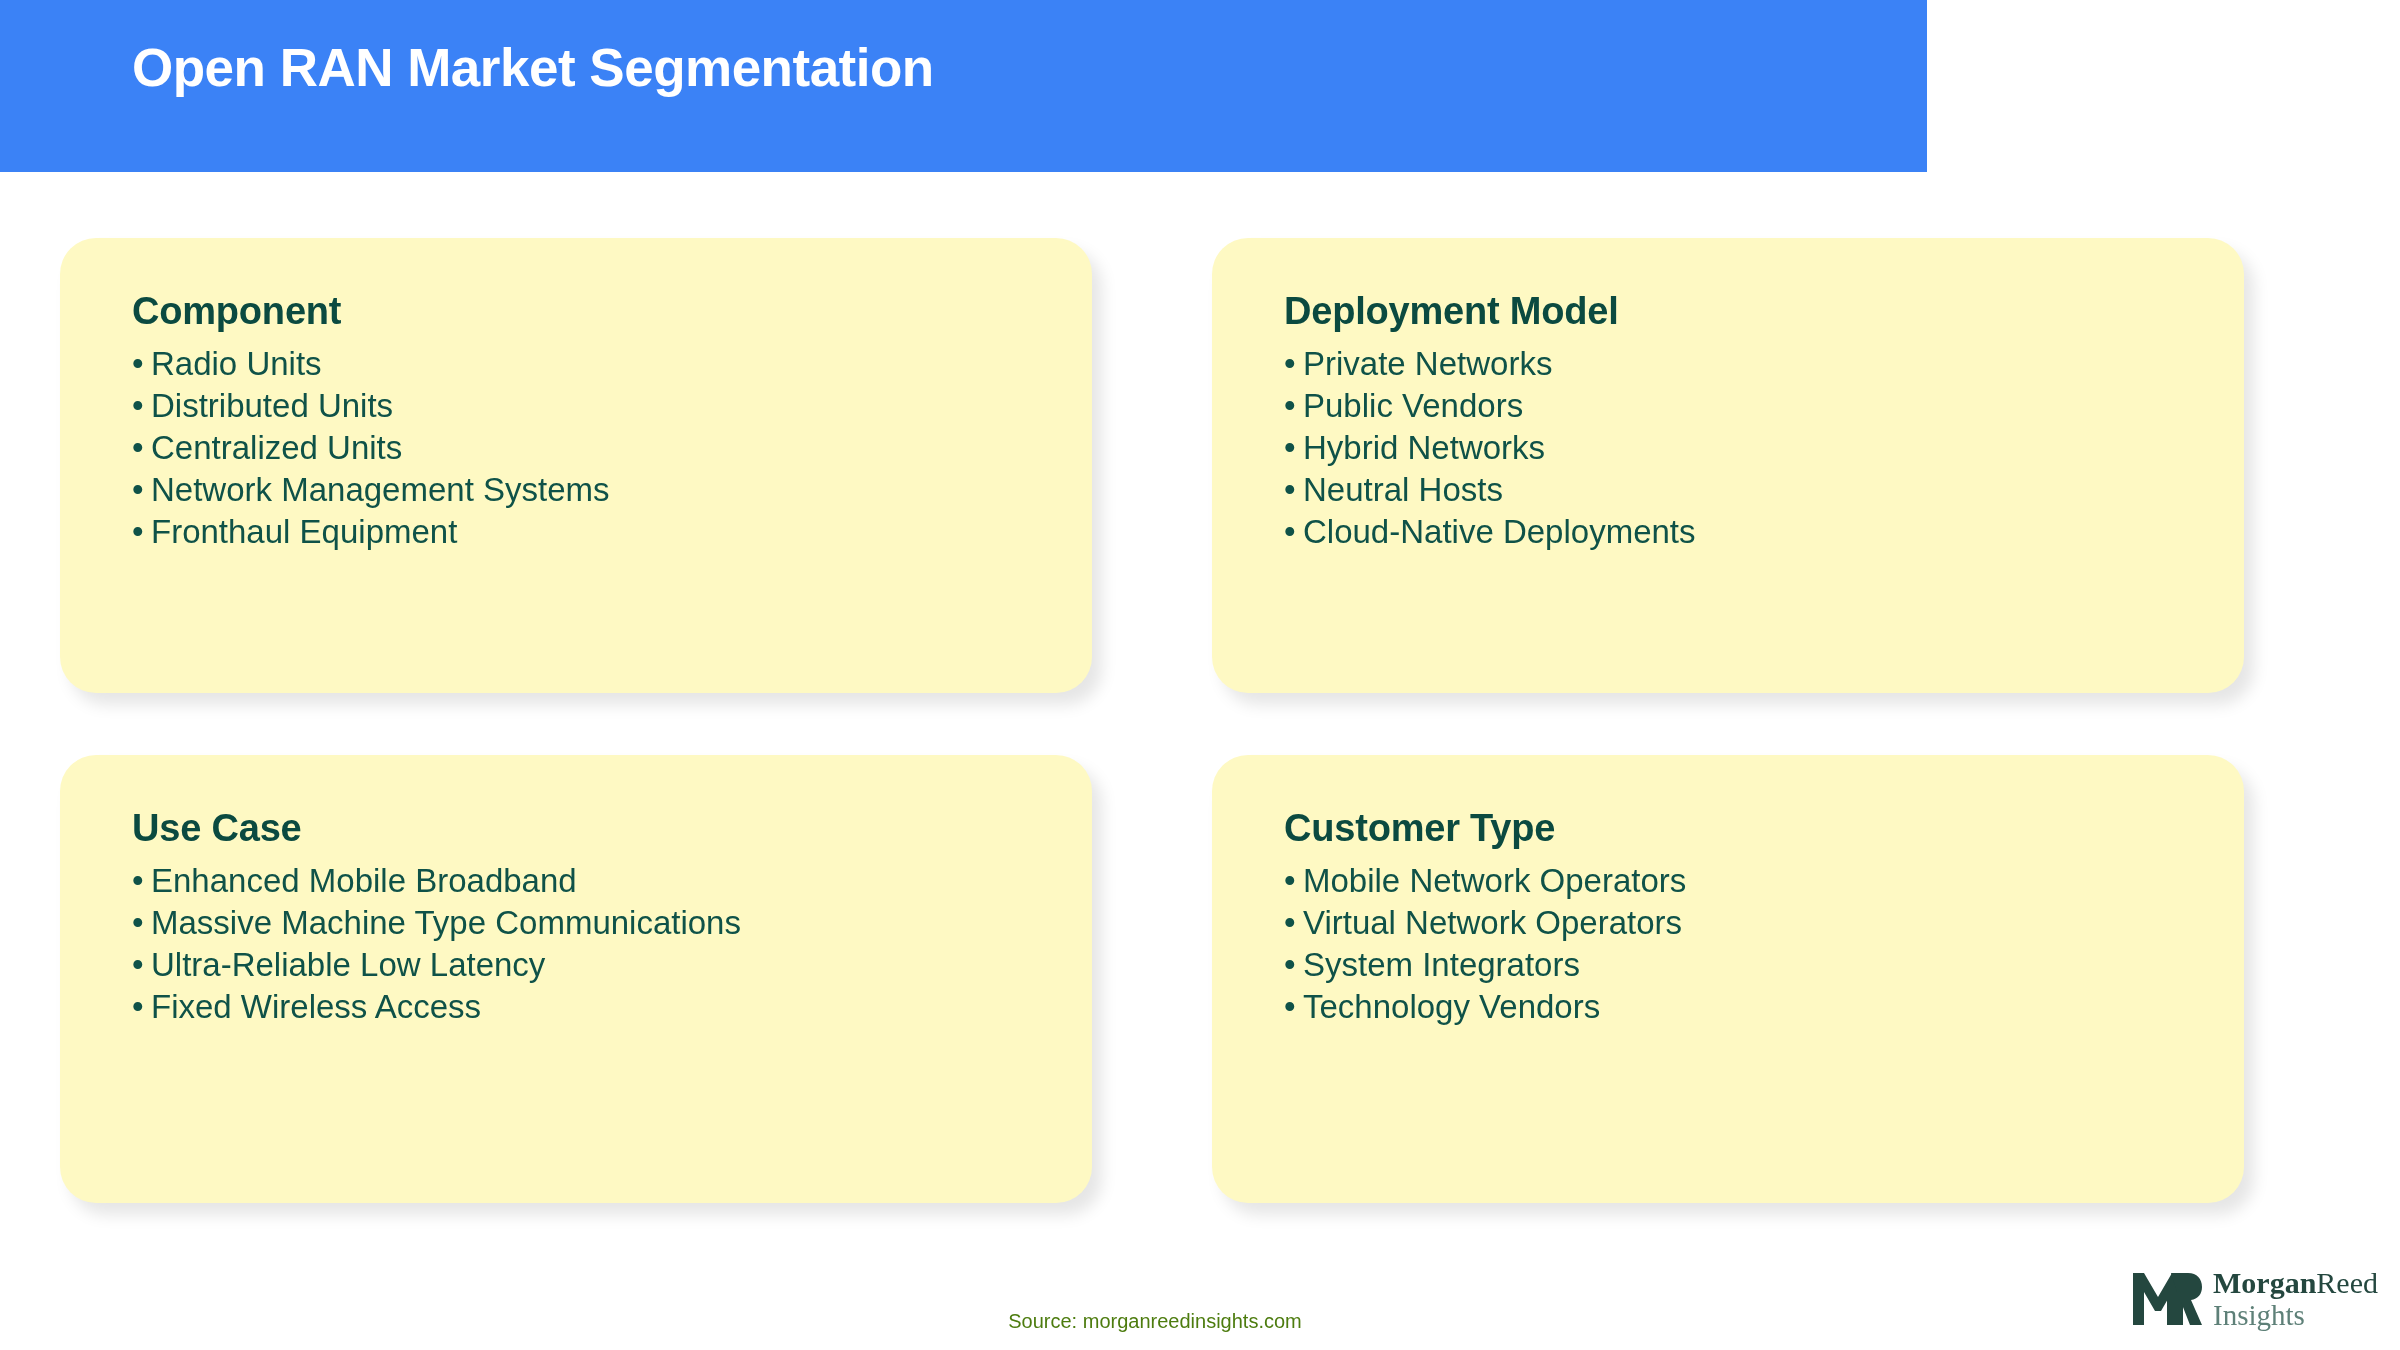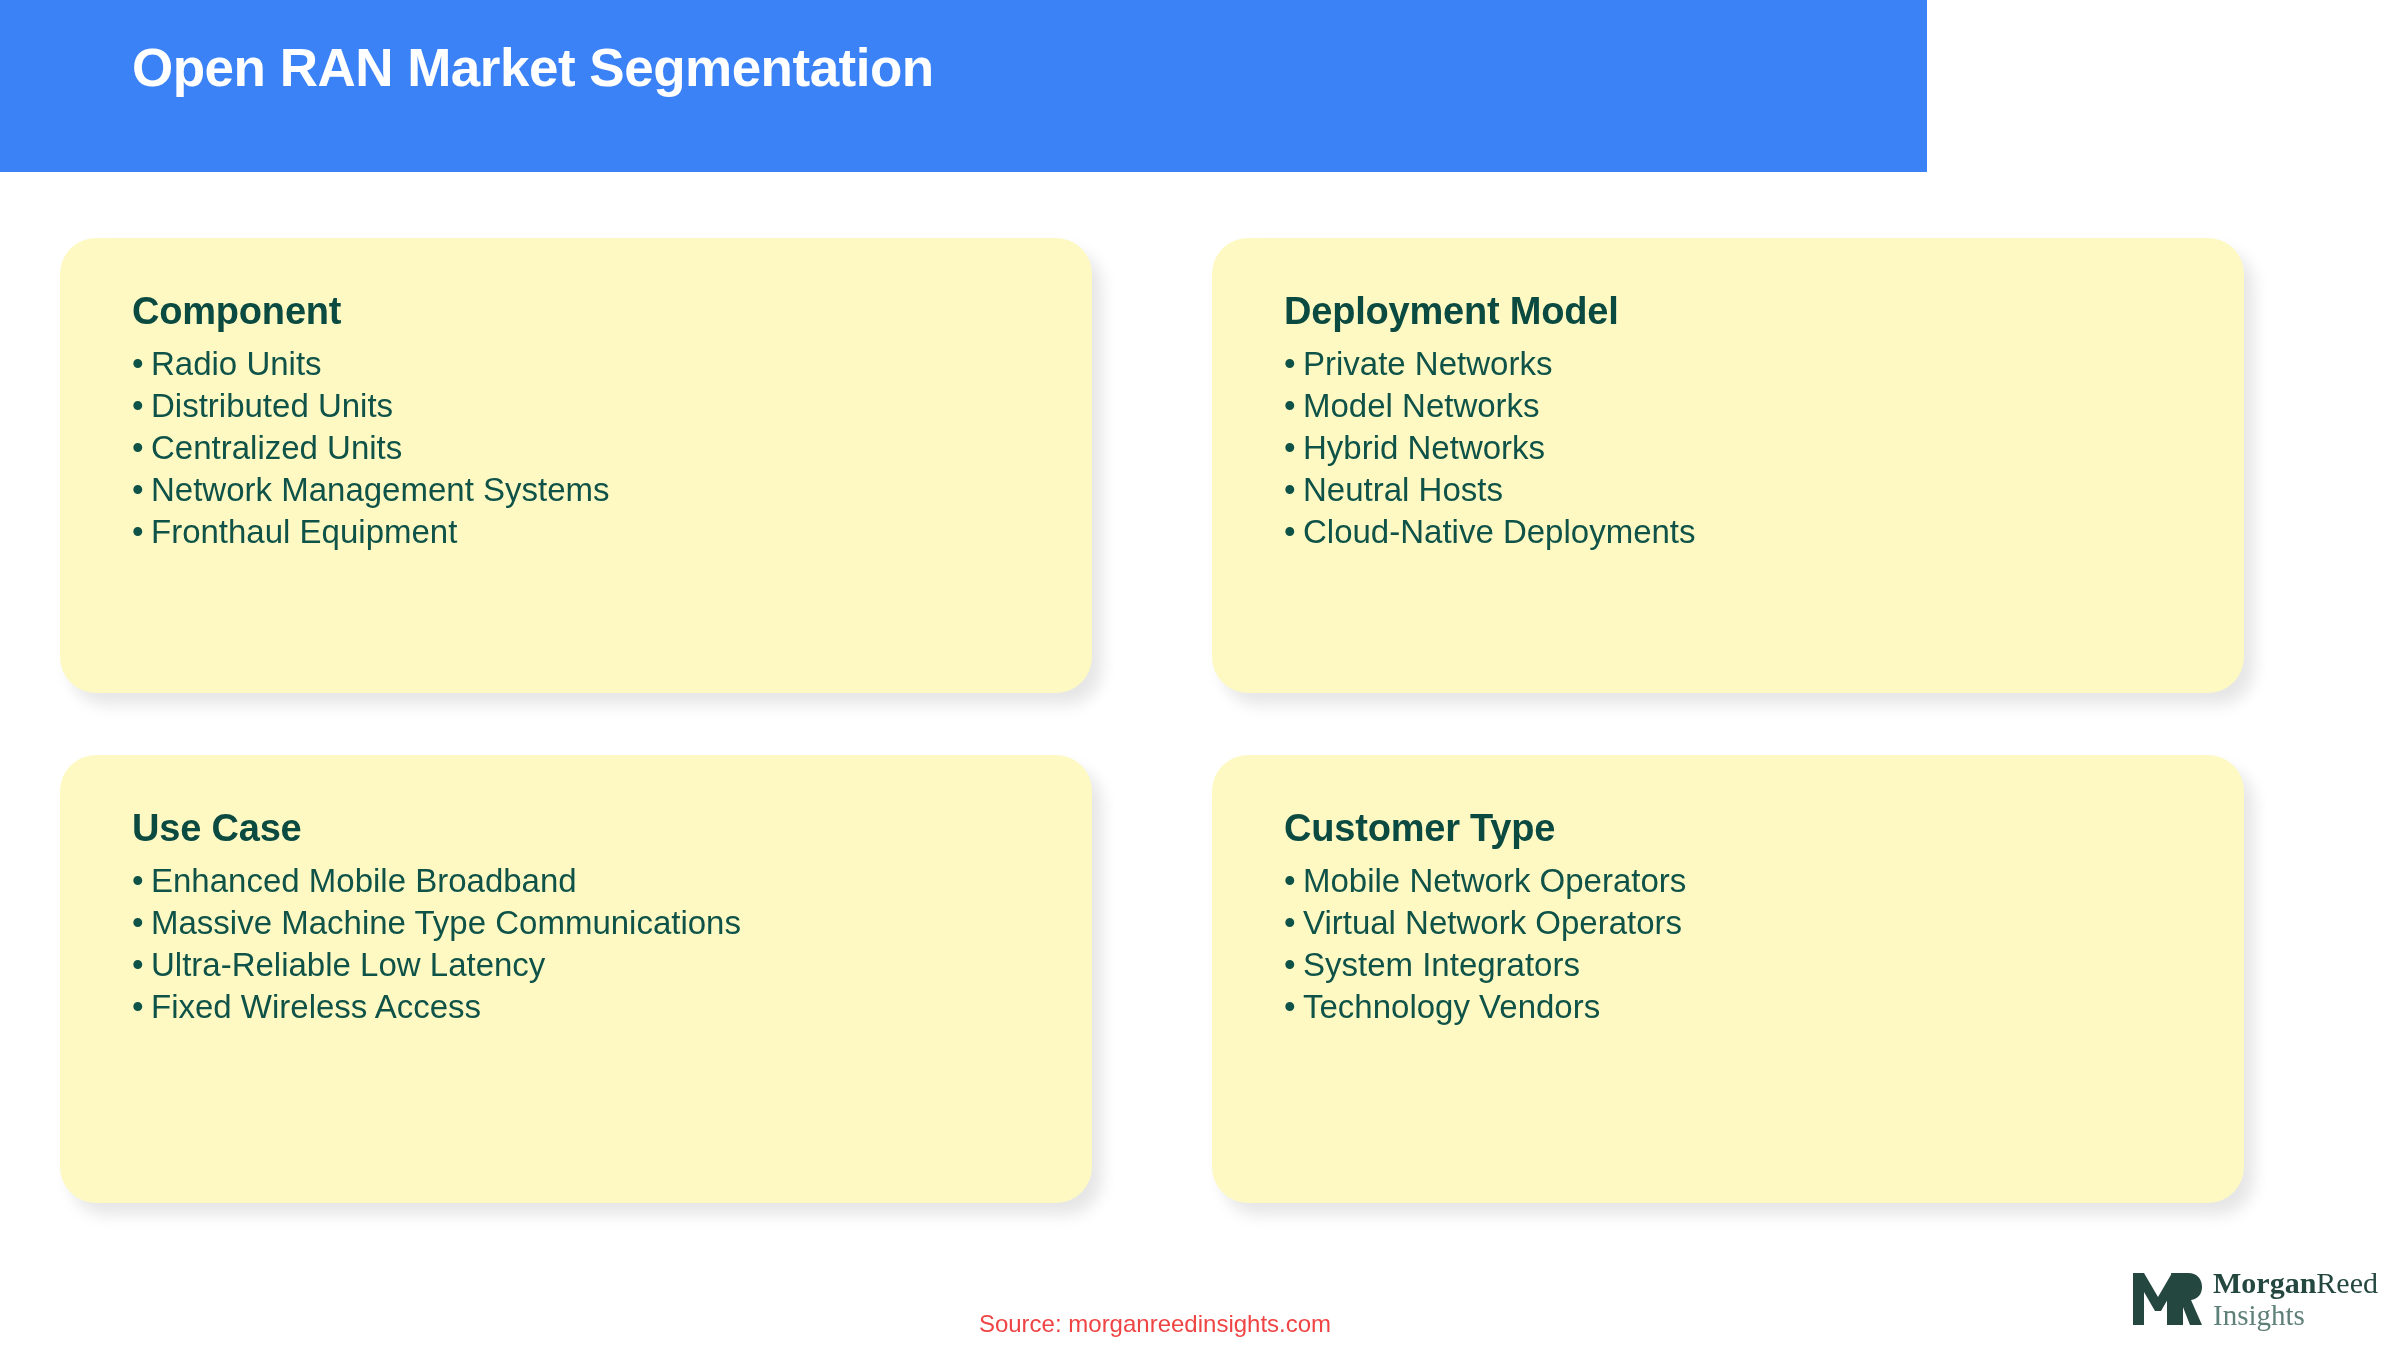--- a/index.html
+++ b/index.html
@@ -110,22 +110,22 @@
     font-size: 27px;
     color: #d06a3d;
     white-space: nowrap;
   }
   #source-text {
     position: absolute;
     left: 0;
     top: 88px;
     width: 2310px;
     text-align: center;
-    font-size: 24px;
-    color: #ef4444;
+    font-size: 20px;
+    color: #4d7c0f;
     white-space: nowrap;
   }
 
   
   #brand-logo {
     position: absolute;
     right: 22px;
     top: 1268px;
     height: 62px;
     display: flex;
@@ -191,21 +191,21 @@
 
   <div class="seg-card col-right row-top">
     <div class="card-title">Deployment Model</div>
     <ul class="card-list">
       <li>
         <span class="li-bullet">•</span>
         <span class="li-text">Private Networks</span>
       </li>
       <li>
         <span class="li-bullet">•</span>
-        <span class="li-text">Model Networks</span>
+        <span class="li-text">Public Vendors</span>
       </li>
       <li>
         <span class="li-bullet">•</span>
         <span class="li-text">Hybrid Networks</span>
       </li>
       <li>
         <span class="li-bullet">•</span>
         <span class="li-text">Neutral Hosts</span>
       </li>
       <li>

